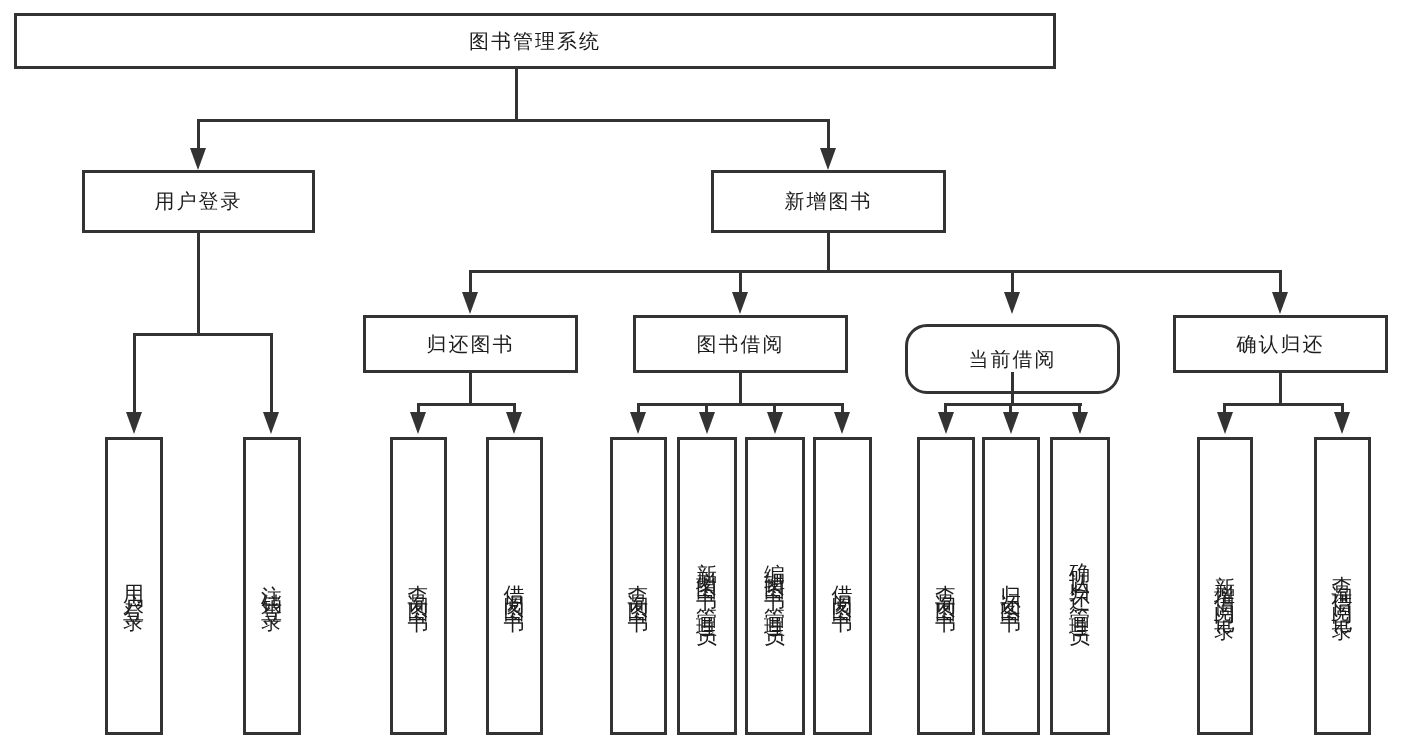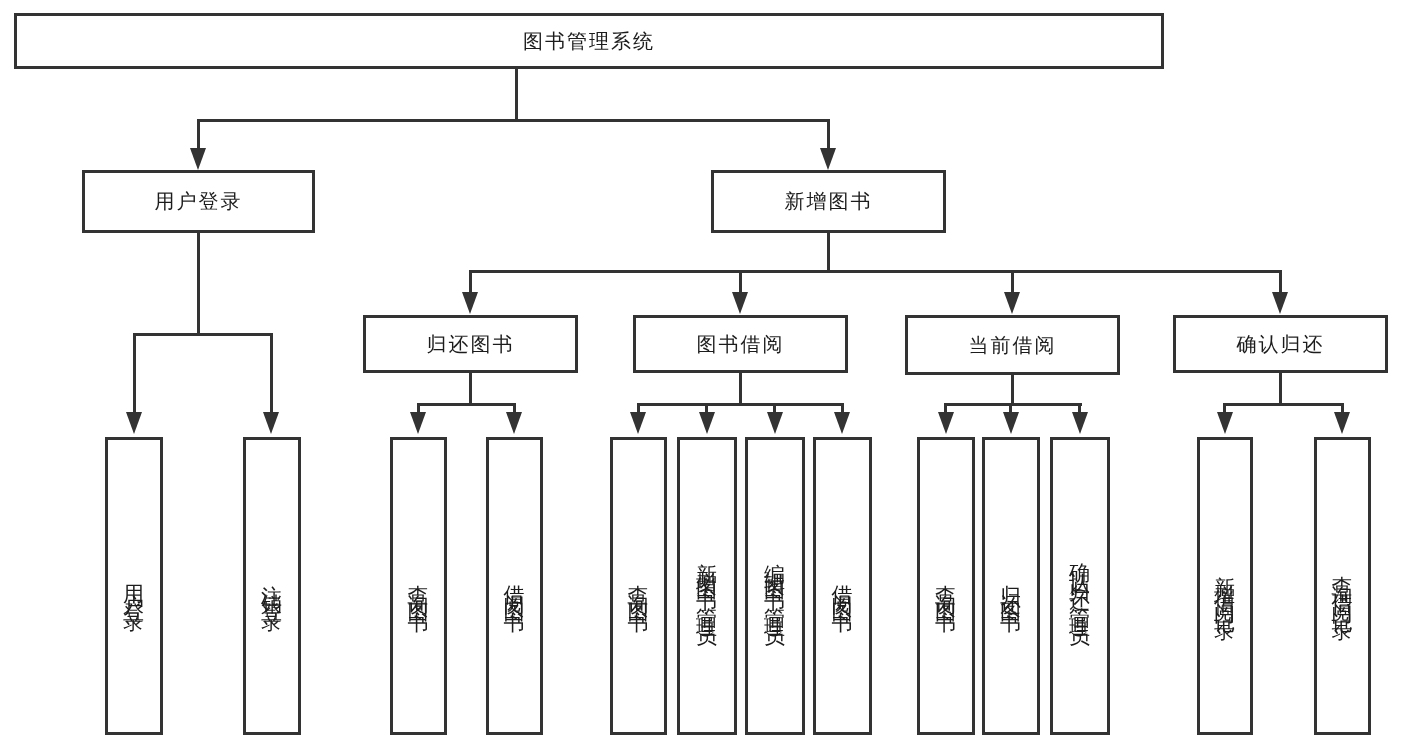--- a/index.html
+++ b/index.html
@@ -26,21 +26,21 @@
   .watermark{
     position:absolute;left:1183px;top:714px;font-size:19px;color:#a6a6a6;
     letter-spacing:1px;white-space:nowrap;z-index:5;
   }
 </style>
 </head>
 <body>
 
 <div id="canvas">
 
-  <div class="box" style="left:14px;top:13px;width:1150px;height:56px;">
+  <div class="box" style="left:14px;top:13px;width:1042px;height:56px;">
     <span class="lbl">图书管理系统</span>
   </div>
 
   <div class="vline" style="left:515px;top:68px;height:52px;"></div>
   <div class="hline" style="left:197px;top:119px;width:633px;"></div>
   <div class="vline" style="left:197px;top:119px;height:31px;"></div>
   <div class="arrow" style="left:190px;top:148px;"></div>
   <div class="vline" style="left:827px;top:119px;height:31px;"></div>
   <div class="arrow" style="left:820px;top:148px;"></div>
 
@@ -68,21 +68,21 @@
   <div class="arrow" style="left:1004px;top:292px;"></div>
   <div class="vline" style="left:1279px;top:270px;height:24px;"></div>
   <div class="arrow" style="left:1272px;top:292px;"></div>
 
   <div class="box" style="left:363px;top:315px;width:215px;height:58px;">
     <span class="lbl">归还图书</span>
   </div>
   <div class="box" style="left:633px;top:315px;width:215px;height:58px;">
     <span class="lbl">图书借阅</span>
   </div>
-  <div class="box" style="left:905px;top:315px;width:215px;height:60px;">
+  <div class="box" style="left:905px;top:324px;width:215px;height:70px;border-radius:22px;">
     <span class="lbl">当前借阅</span>
   </div>
   <div class="box" style="left:1173px;top:315px;width:215px;height:58px;">
     <span class="lbl">确认归还</span>
   </div>
 
   <div class="vline" style="left:469px;top:372px;height:33px;"></div>
   <div class="hline" style="left:417px;top:403px;width:99px;"></div>
   <div class="vline" style="left:417px;top:403px;height:12px;"></div>
   <div class="arrow" style="left:410px;top:412px;"></div>

